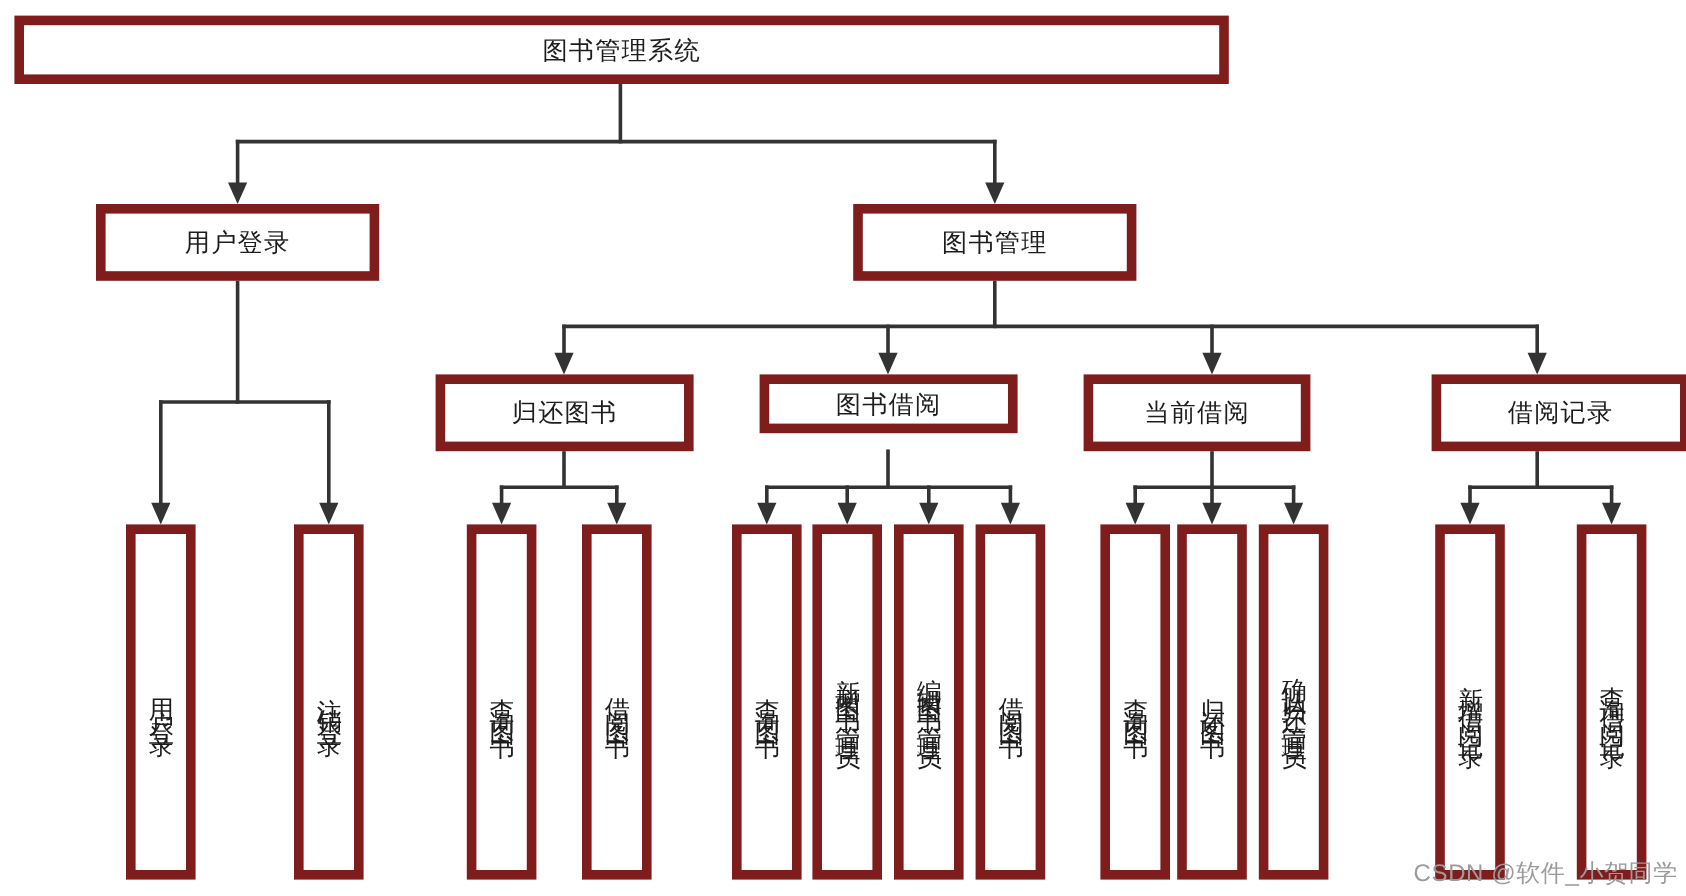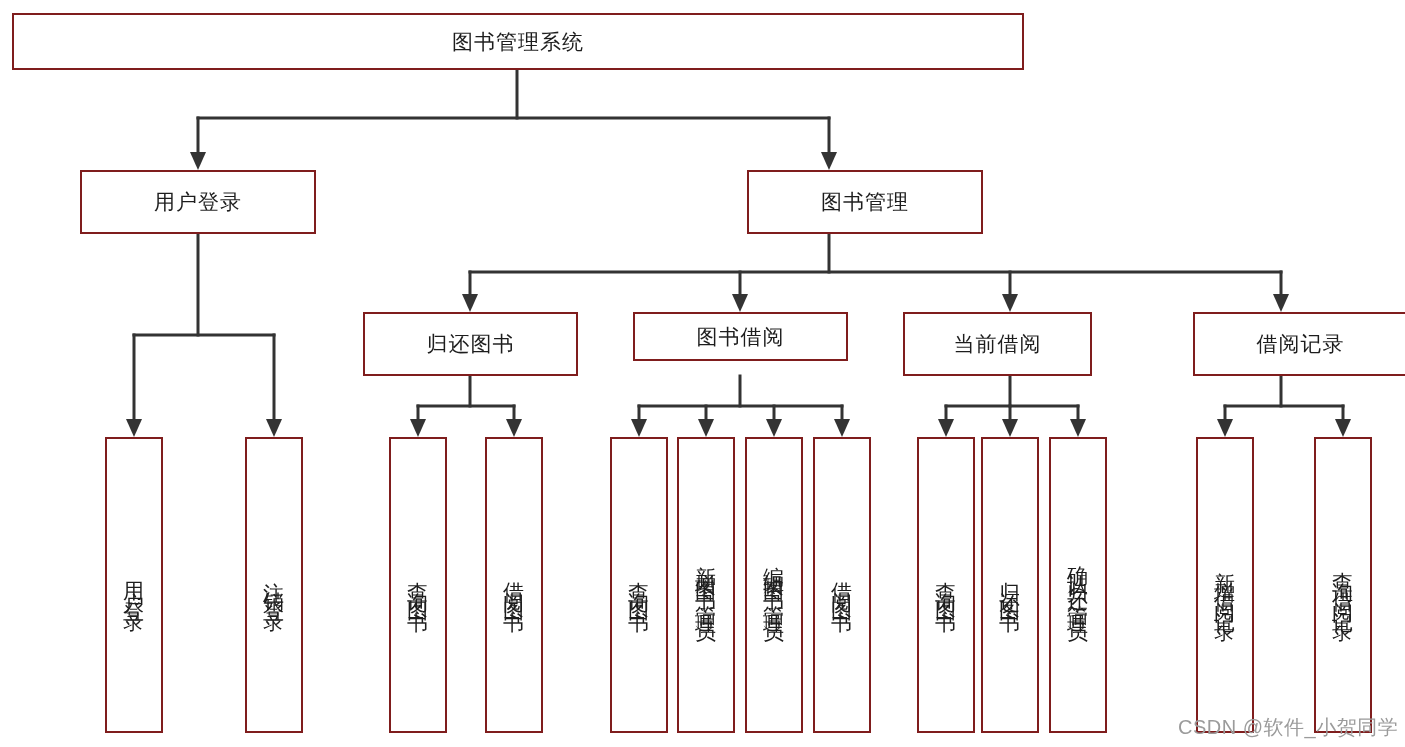--- a/index.html
+++ b/index.html
@@ -19,21 +19,21 @@
     position: absolute;
     left: 0; top: 0;
     width: 1405px;
     height: 747px;
     z-index: 0;
   }
   .box {
     position: absolute;
     box-sizing: border-box;
     background: #ffffff;
-    border: 2px solid #7f1d1d;
+    border: 8px solid #7f1d1d;
     display: flex;
     align-items: center;
     justify-content: center;
     color: #1d1d1d;
     z-index: 1;
   }
   .hbox .label {
     font-size: 21px;
     letter-spacing: 1px;
     white-space: nowrap;
@@ -142,21 +142,21 @@
     </g>
   </svg>
 
   <div class="box hbox" style="left:12px; top:13px; width:1012px; height:57px;">
     <span class="label">图书管理系统</span>
   </div>
 
   <div class="box hbox" style="left:80px; top:170px; width:236px; height:64px;">
     <span class="label">用户登录</span>
   </div>
-  <div class="box hbox" style="left:711px; top:170px; width:236px; height:64px;margin-left:36px;">
+  <div class="box hbox" style="left:711px; top:170px; width:236px; height:64px;">
     <span class="label">图书管理</span>
   </div>
 
   <div class="box hbox" style="left:363px; top:312px; width:215px; height:64px;">
     <span class="label">归还图书</span>
   </div>
   <div class="box hbox" style="left:633px; top:312px; width:215px; height:49px;">
     <span class="label">图书借阅</span>
   </div>
   <div class="box hbox" style="left:903px; top:312px; width:189px; height:64px;">

